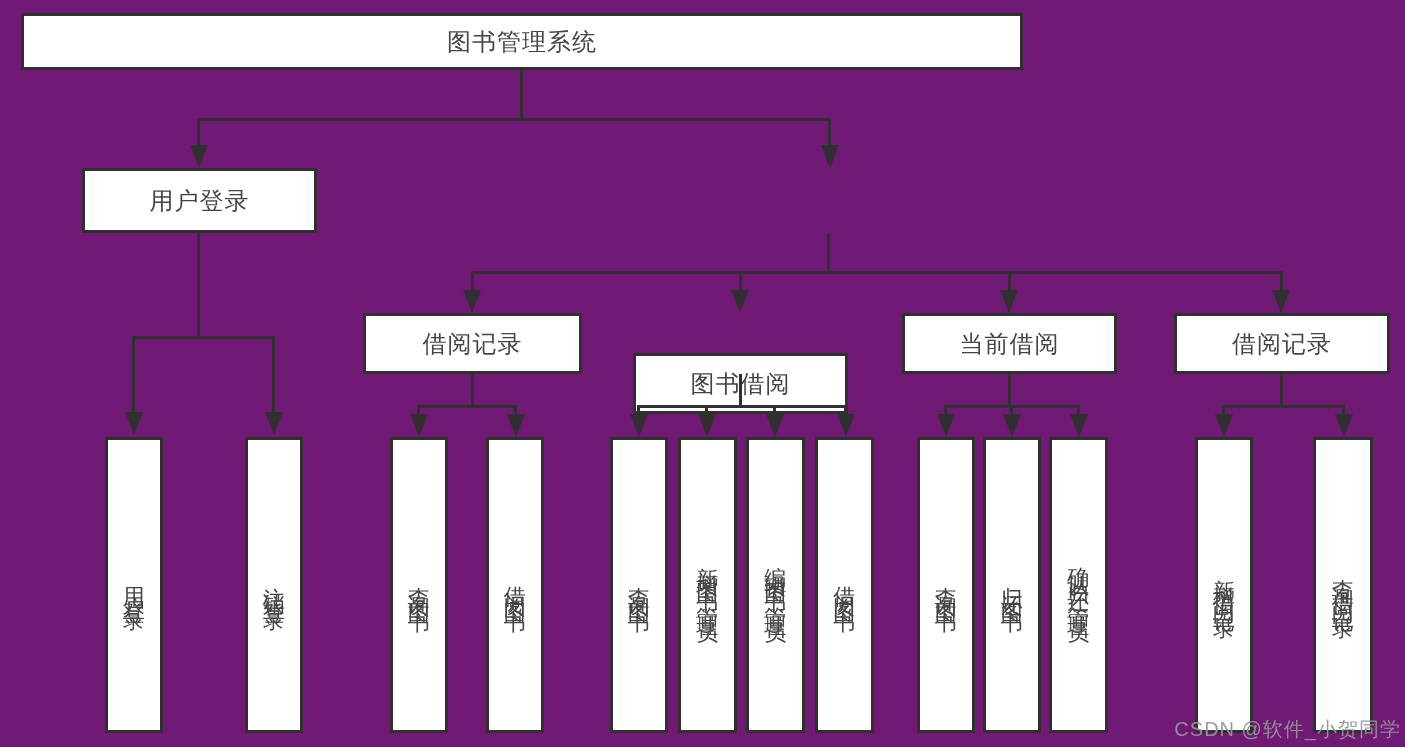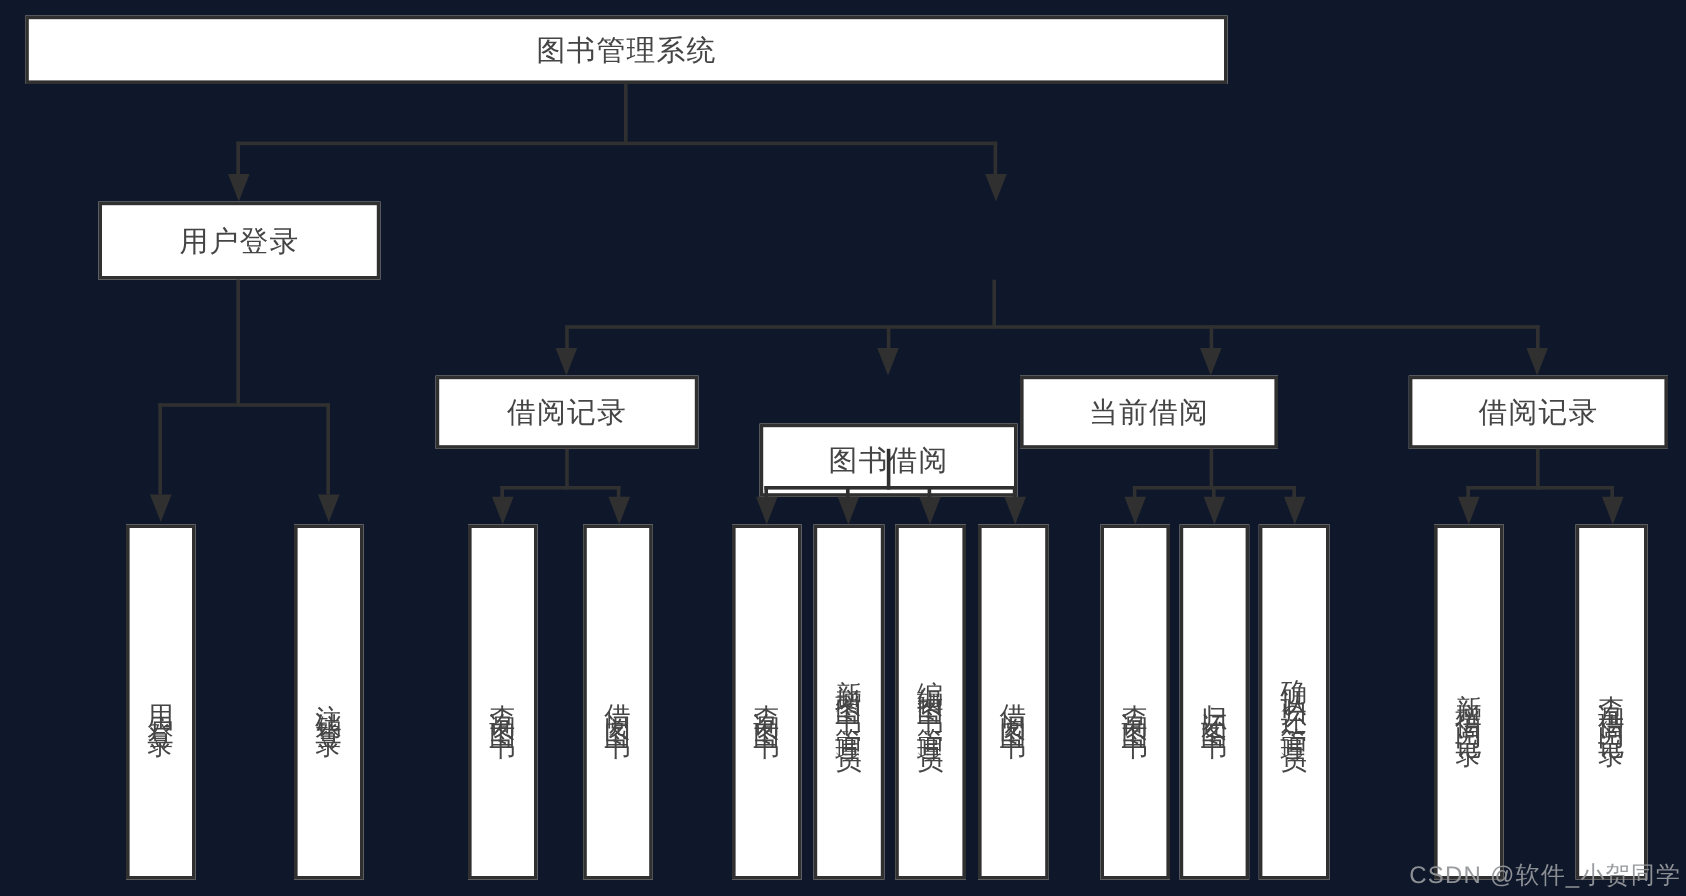--- a/index.html
+++ b/index.html
@@ -1,19 +1,19 @@
 <!DOCTYPE html>
 <html><head>
 <meta charset="utf-8">
 <style>
   html,body{margin:0;padding:0;background:#ffffff;}
   #canvas{
     position:relative;
     width:1405px;height:747px;
-    background:#0f172a;
+    background:#701a75;
     font-family:"Liberation Sans","DejaVu Sans",sans-serif;
     overflow:hidden;
     text-align:center;
   }
   .box{
     position:absolute;
     background:#ffffff;
     border:3px solid #303030;
     box-sizing:border-box;
     display:flex;align-items:center;justify-content:center;
@@ -80,21 +80,21 @@
   <i class="ln" style="left:739px;top:271px;width:3px;height:22px;"></i>
   <i class="ln" style="left:1008px;top:271px;width:3px;height:22px;"></i>
   <i class="ln" style="left:1280px;top:271px;width:3px;height:22px;"></i>
   <i class="ar" style="left:463px;top:290px;"></i>
   <i class="ar" style="left:731px;top:290px;"></i>
   <i class="ar" style="left:1000px;top:290px;"></i>
   <i class="ar" style="left:1272px;top:290px;"></i>
 
   <div class="box" style="left:363px;top:313px;width:219px;height:61px;">借阅记录</div>
   <div class="box" style="left:633px;top:313px;width:215px;height:61px;margin-top:40px;">图书借阅</div>
-  <div class="box" style="left:850px;top:313px;width:215px;height:61px;">当前借阅</div>
+  <div class="box" style="left:902px;top:313px;width:215px;height:61px;">当前借阅</div>
   <div class="box" style="left:1174px;top:313px;width:216px;height:61px;">借阅记录</div>
 
   <i class="ln" style="left:471px;top:374px;width:3px;height:34px;"></i>
   <i class="ln" style="left:417px;top:405px;width:100px;height:3px;"></i>
   <i class="ln" style="left:417px;top:405px;width:3px;height:13px;"></i>
   <i class="ln" style="left:514px;top:405px;width:3px;height:13px;"></i>
   <i class="ar" style="left:410px;top:414px;"></i>
   <i class="ar" style="left:507px;top:414px;"></i>
 
   <i class="ln" style="left:739px;top:374px;width:3px;height:34px;"></i>

